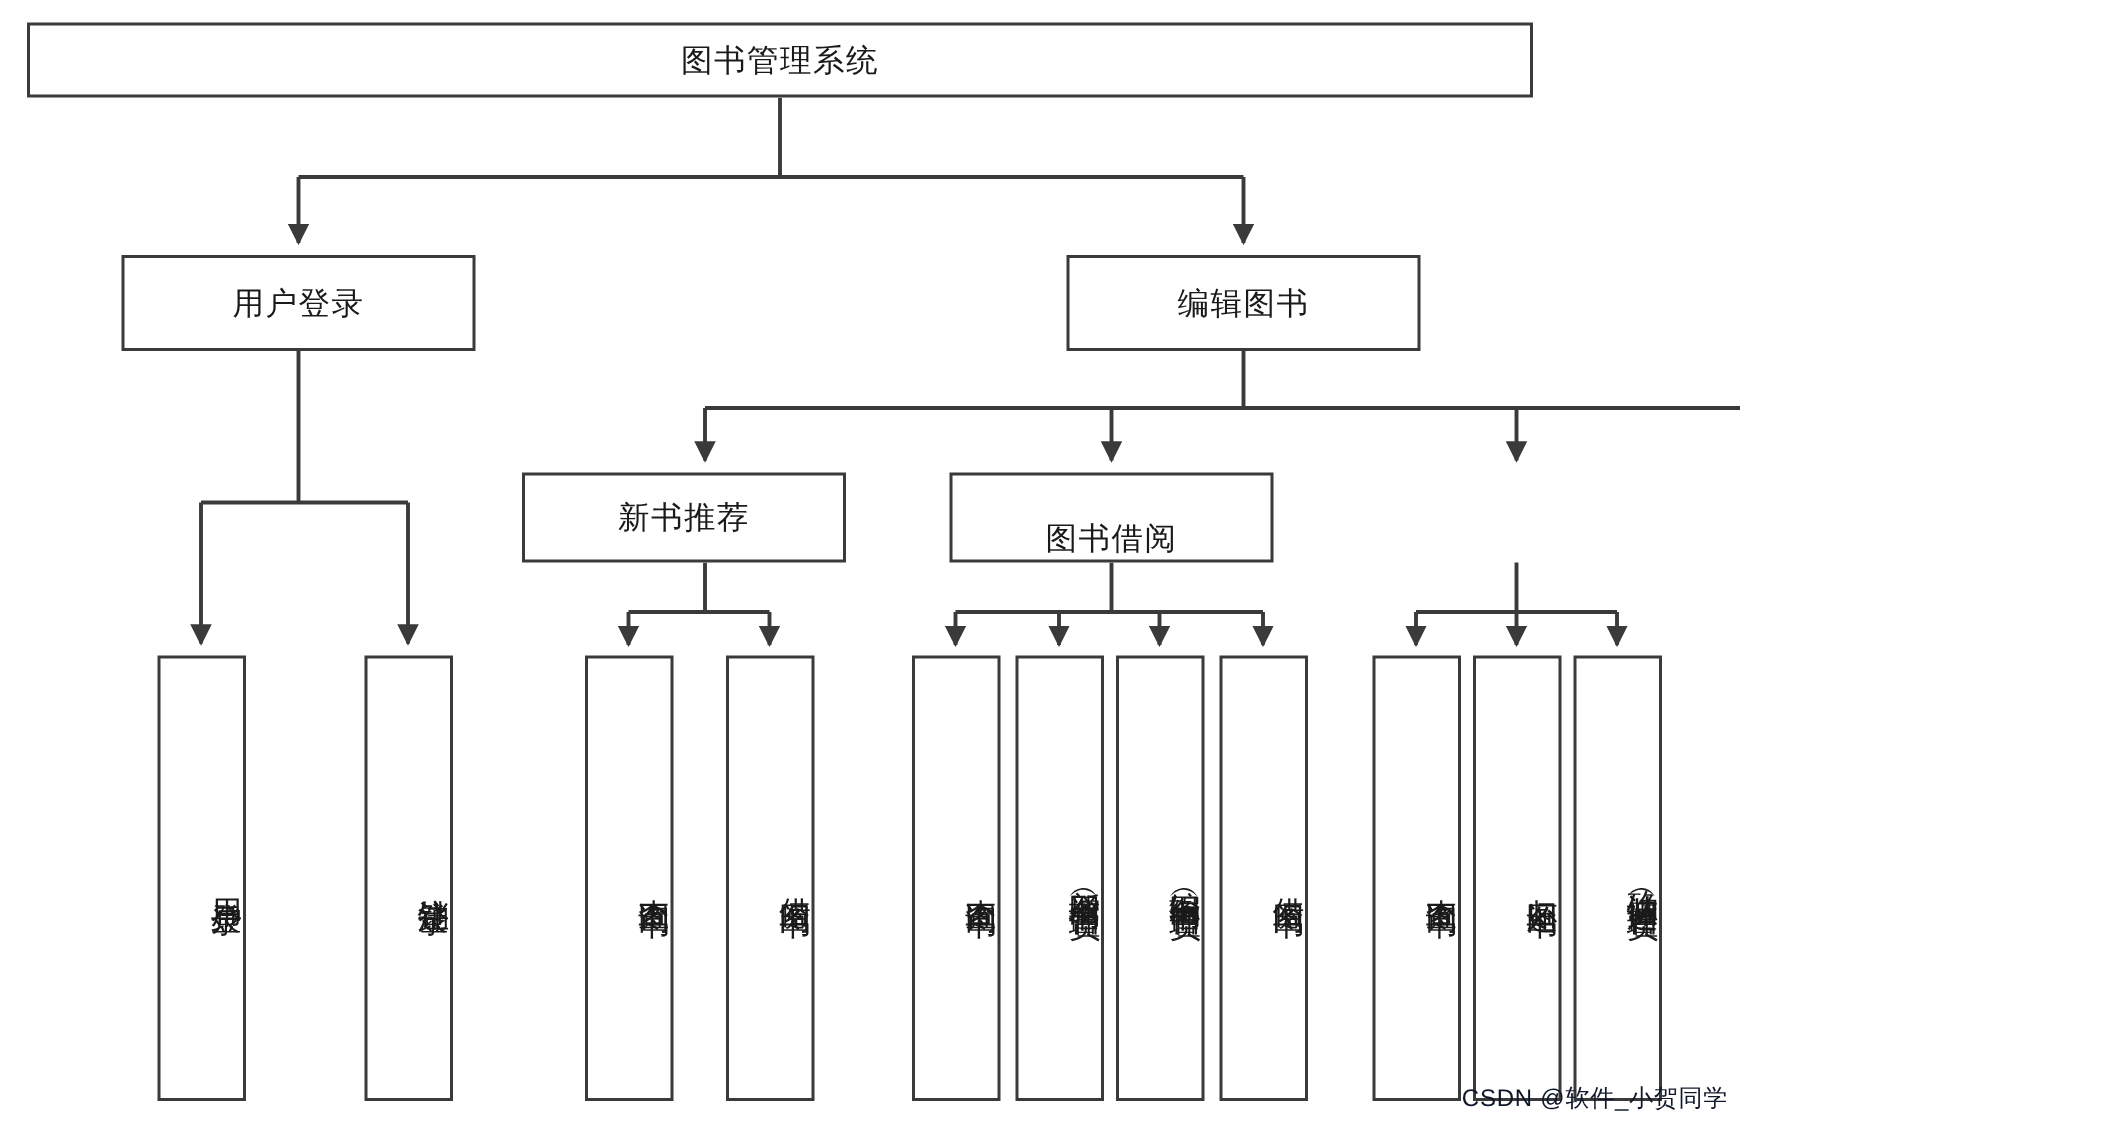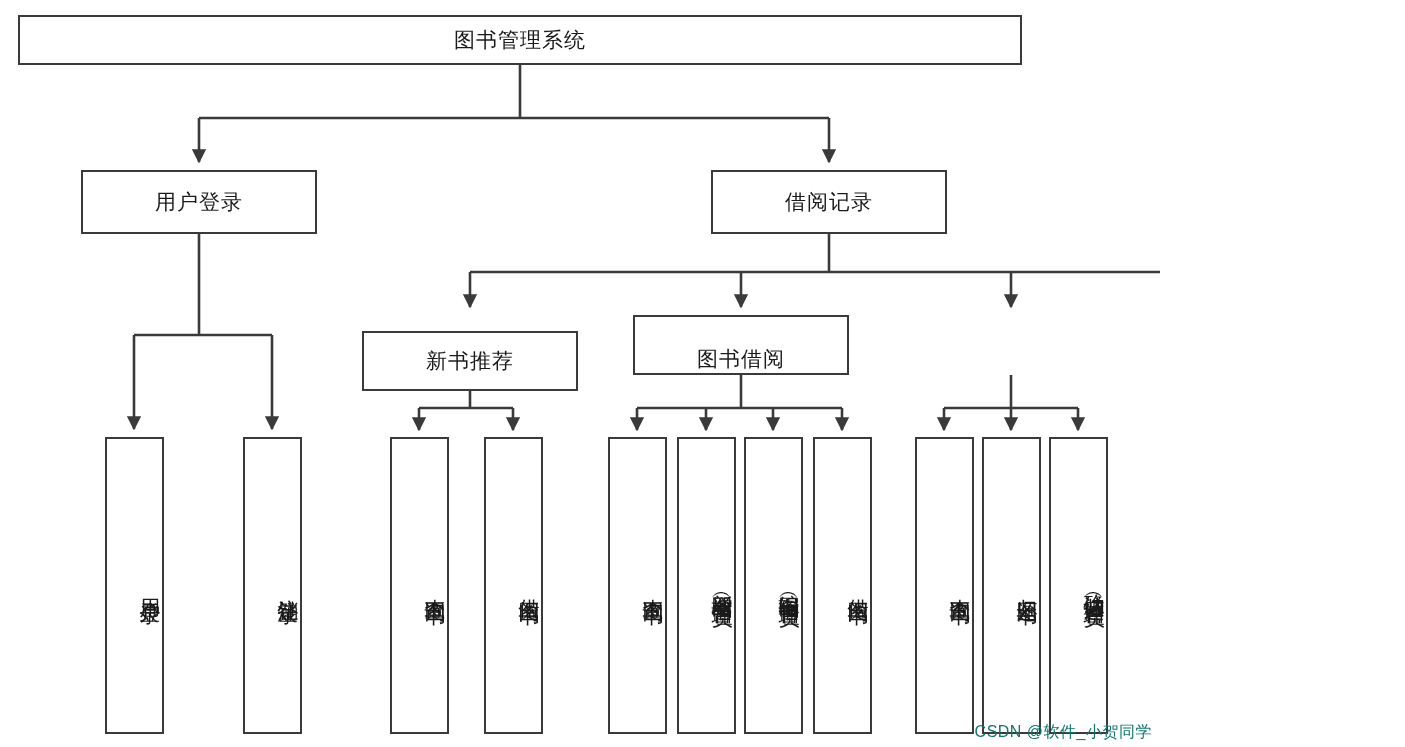--- a/index.html
+++ b/index.html
@@ -55,21 +55,21 @@
   .node.vert .vlabel {
     writing-mode: vertical-rl;
     text-orientation: upright;
     white-space: nowrap;
   }
   .watermark {
     position: absolute;
     right: 8px;
     bottom: 4px;
     font-size: 16px;
-    color: #0f766e;
+    color: #0f172a;
     white-space: nowrap;
     letter-spacing: 0.5px;
   }
 </style>
 </head>
 <body>
 
 <div id="canvas">
 
   <svg class="edges" viewBox="0 0 1405 747" xmlns="http://www.w3.org/2000/svg">
@@ -123,24 +123,24 @@
   </svg>
 
   <div class="node horiz" style="left:18px; top:15px; width:1004px; height:50px;">
     <span>图书管理系统</span>
   </div>
 
   <div class="node horiz" style="left:81px; top:170px; width:236px; height:64px;">
     <span>用户登录</span>
   </div>
   <div class="node horiz" style="left:711px; top:170px; width:236px; height:64px;">
-    <span>借阅记录</span>
+    <span>编辑图书</span>
   </div>
 
-  <div class="node horiz" style="left:362px; top:315px; width:216px; height:60px;margin-top:16px;">
+  <div class="node horiz" style="left:348px; top:315px; width:216px; height:60px;">
     <span>新书推荐</span>
   </div>
   <div class="node horiz" style="left:633px; top:315px; width:216px; height:60px;align-items:flex-end;">
     <span>图书借阅</span>
   </div>
 
   <div class="node vert" style="left:105px; top:437px; width:59px; height:297px;">
     <span class="vlabel">用户登录</span>
   </div>
   <div class="node vert" style="left:243px; top:437px; width:59px; height:297px;">

